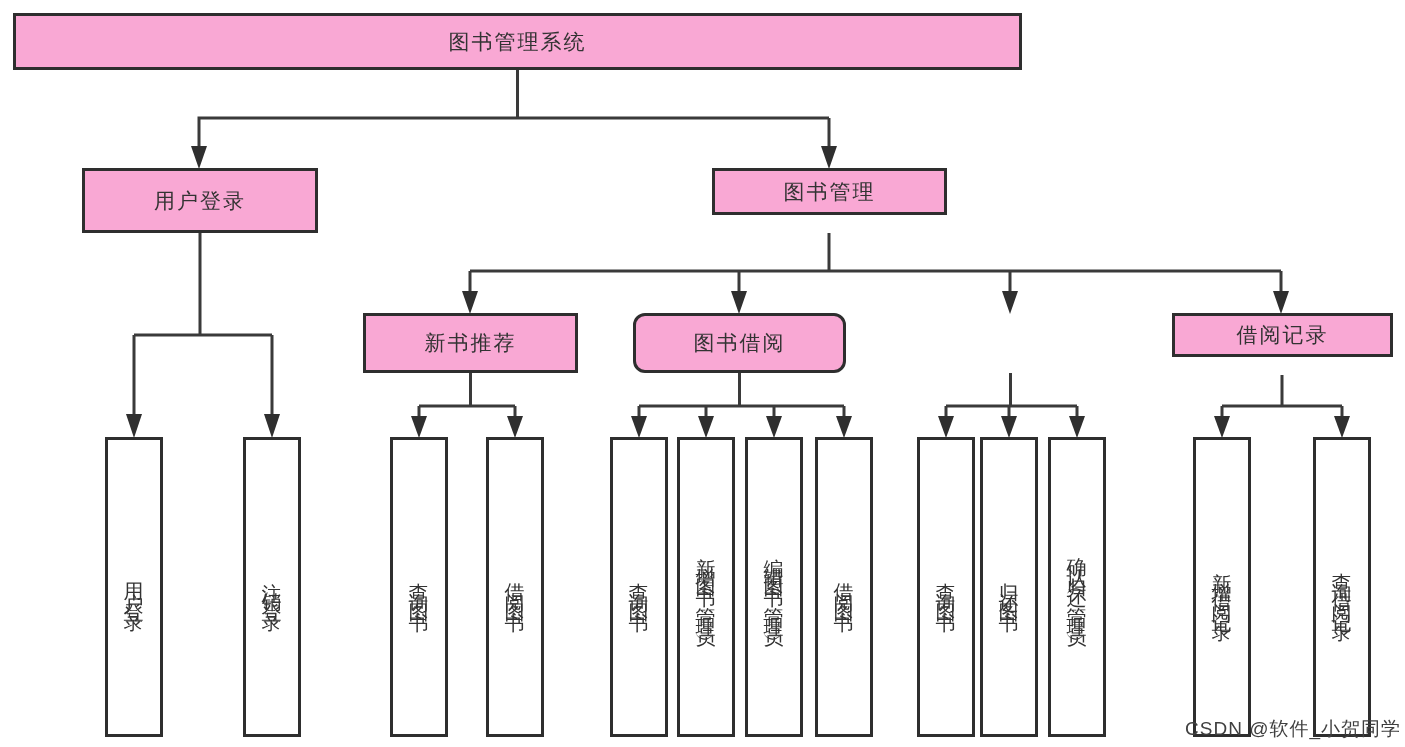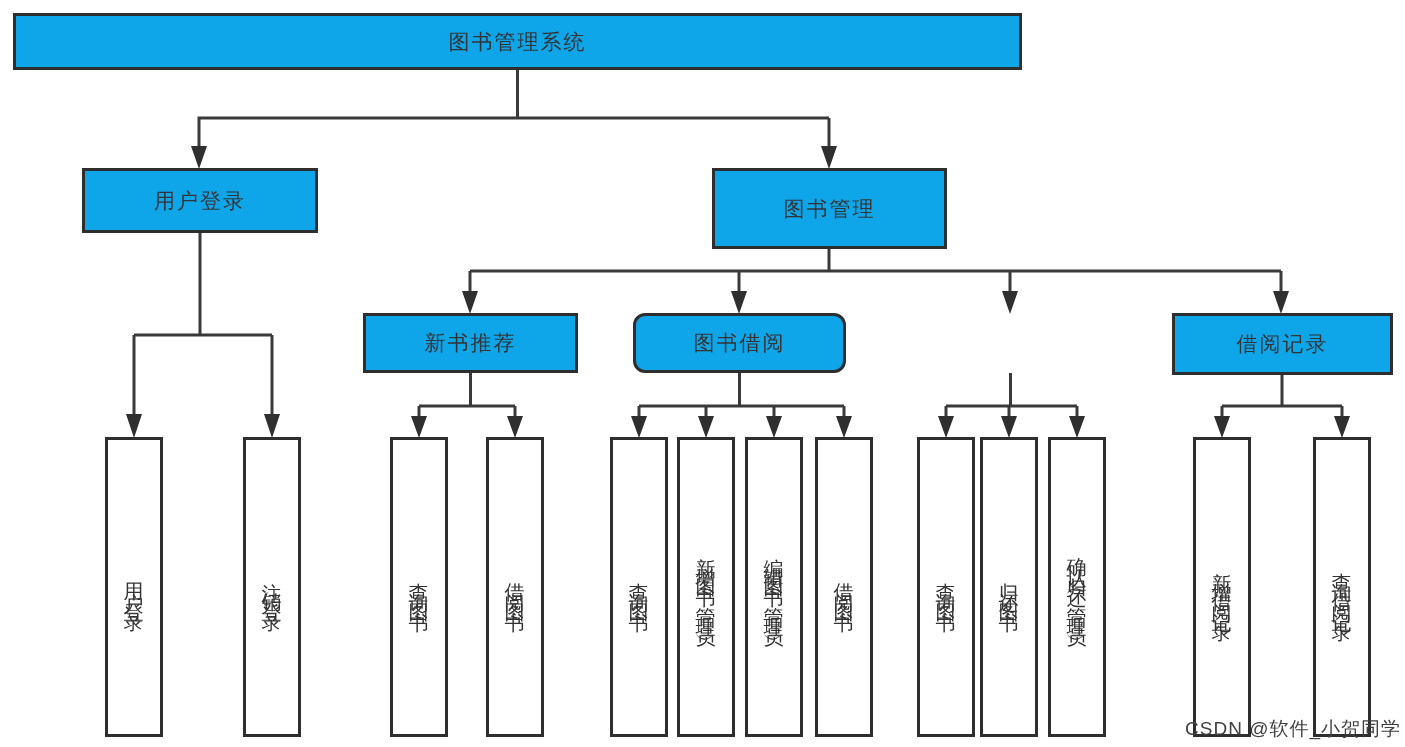--- a/index.html
+++ b/index.html
@@ -17,21 +17,21 @@
   }
   #connectors {
     position: absolute;
     left: 0; top: 0;
     width: 1405px; height: 747px;
     z-index: 0;
   }
   .node {
     position: absolute;
     box-sizing: border-box;
-    background: #0ea5e9;
+    background: #f9a8d4;
     border: 3px solid #2e2e2e;
     display: flex;
     align-items: center;
     justify-content: center;
     color: #333333;
     font-size: 21px;
     letter-spacing: 2px;
     z-index: 1;
     white-space: nowrap;
   }
@@ -51,26 +51,26 @@
     writing-mode: vertical-rl;
     text-orientation: mixed;
     font-size: 20px;
     letter-spacing: 0.5em;
     line-height: 1;
   }
   
   #n-root   { left: 13px;  top: 13px;  width: 1009px; height: 57px; }
   
   #n-user   { left: 82px;  top: 168px; width: 236px;  height: 65px; }
-  #n-mgmt   { left: 712px; top: 168px; width: 235px;  height: 81px; }
+  #n-mgmt   { left: 712px; top: 168px; width: 235px;  height: 47px; }
   
   #n-new    { left: 363px;  top: 313px; width: 215px; height: 60px; }
   #n-borrow { left: 633px;  top: 313px; width: 213px; height: 60px; border-radius: 12px; }
   #n-cur    { left: 903px;  top: 313px; width: 215px; height: 60px; }
-  #n-rec    { left: 1172px; top: 313px; width: 221px; height: 62px; }
+  #n-rec    { left: 1172px; top: 313px; width: 221px; height: 44px; }
   
   .leaf { top: 437px; width: 58px; height: 300px; }
   #l1  { left: 105px;  }
   #l2  { left: 243px;  }
   #l3  { left: 390px;  }
   #l4  { left: 486px;  }
   #l5  { left: 610px;  }
   #l6  { left: 677px;  }
   #l7  { left: 745px;  }
   #l8  { left: 815px;  }

